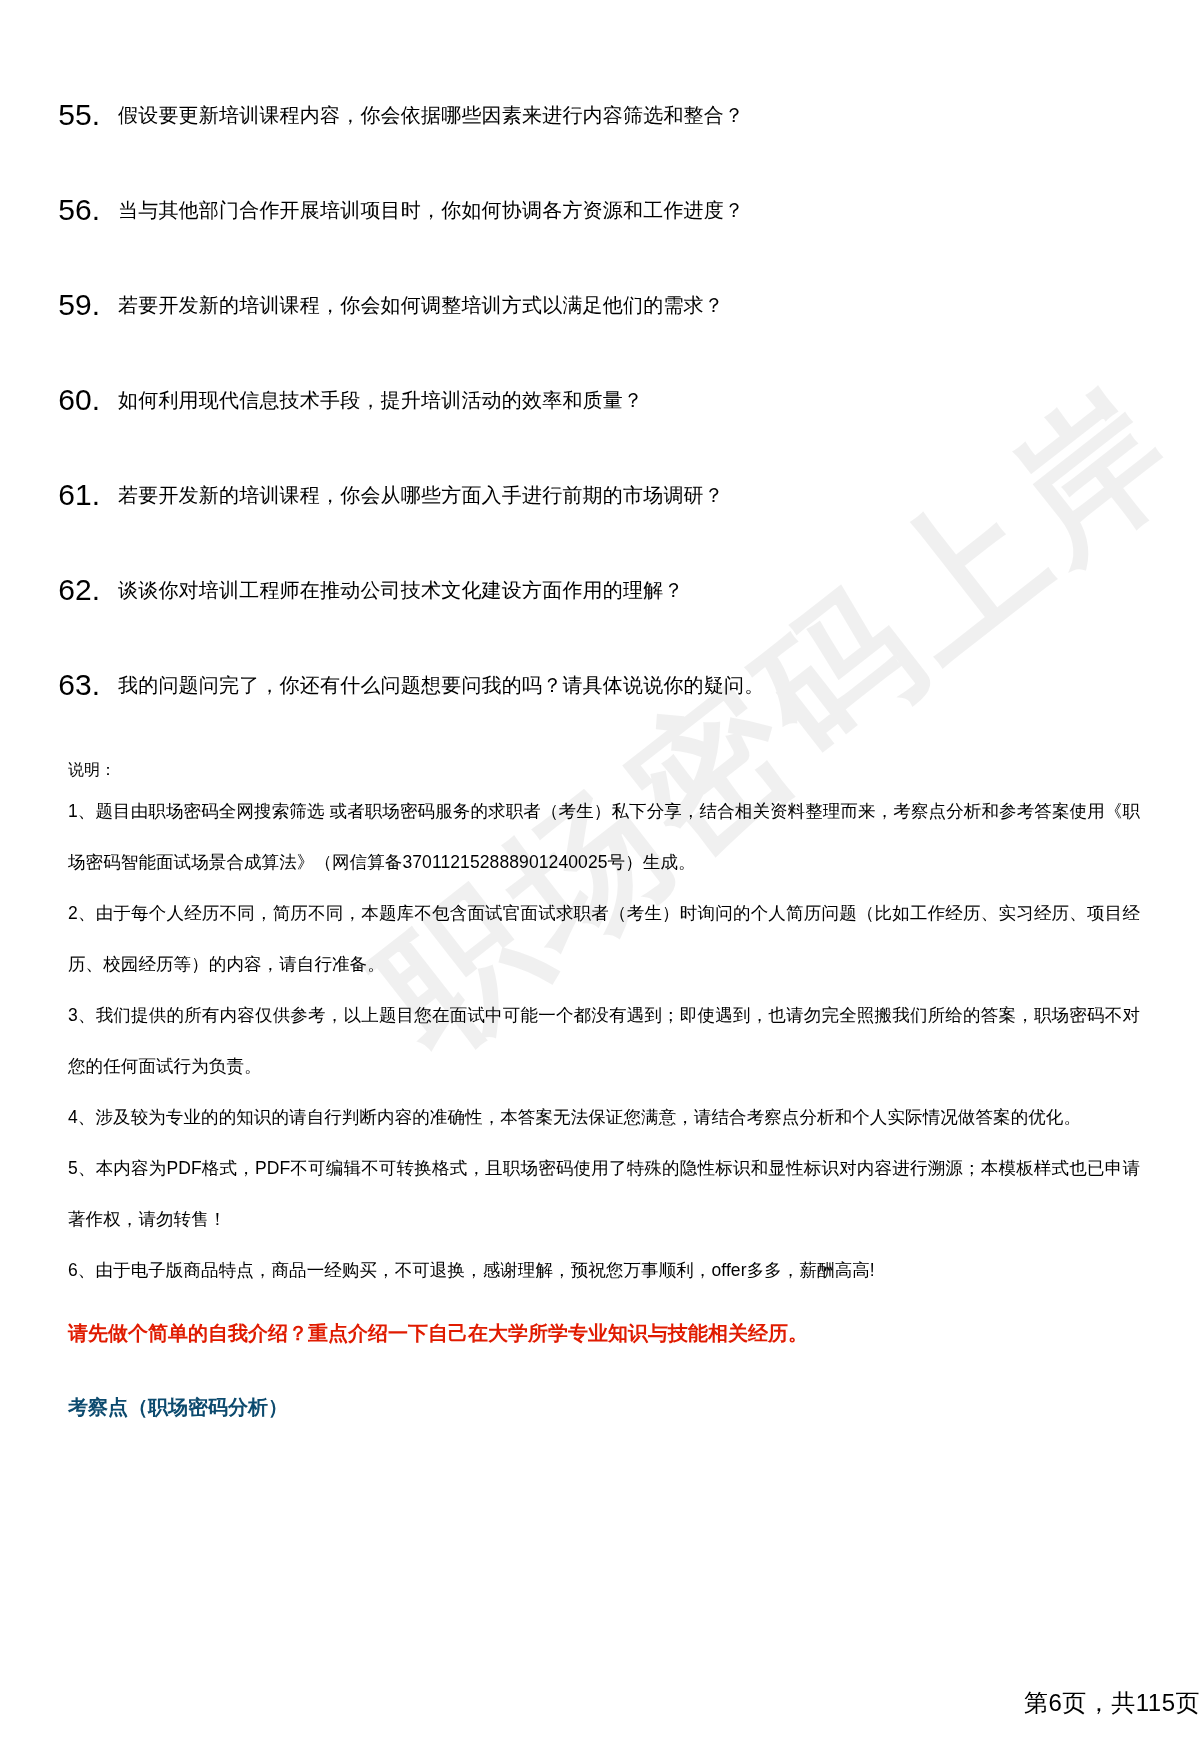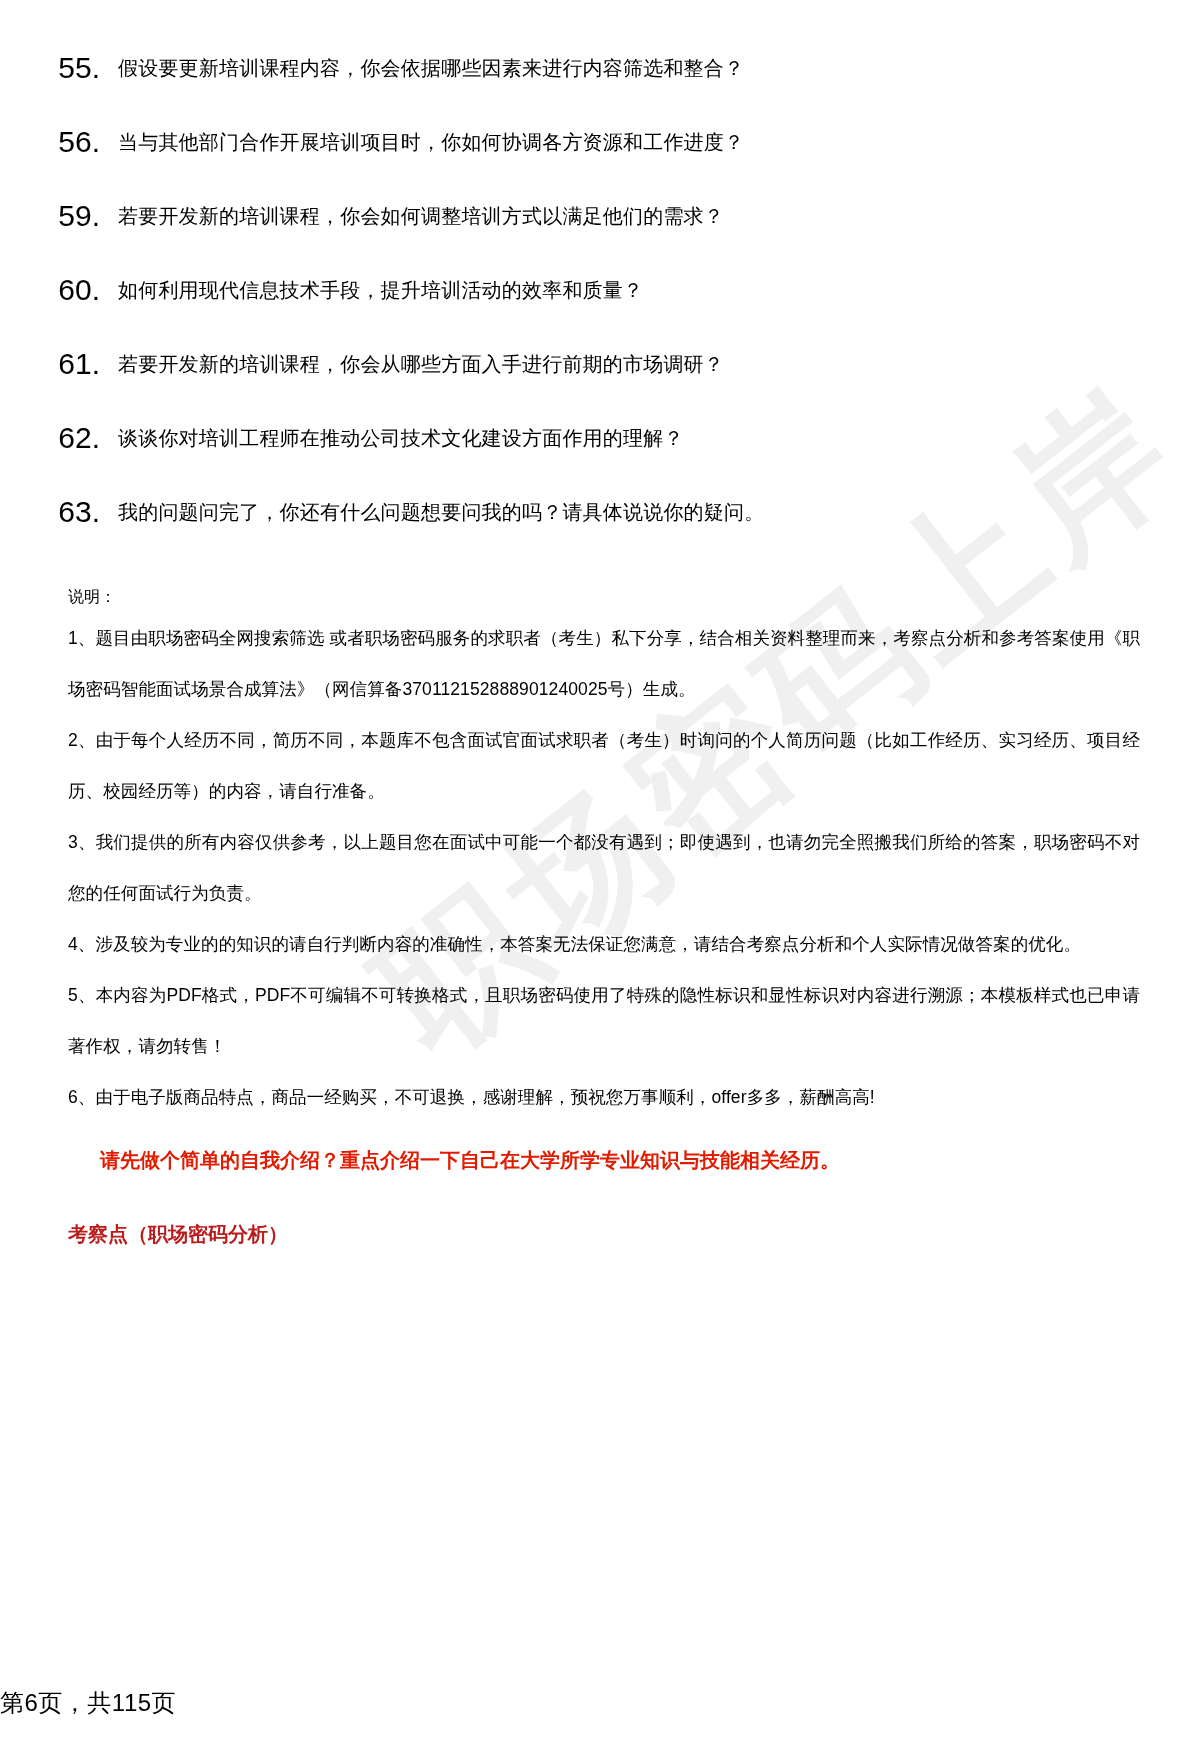--- a/index.html
+++ b/index.html
@@ -48,20 +48,21 @@
   
   #questions {
     position: relative;
     z-index: 2;
     padding: 44px 54px 0 54px;
   }
   .q-item {
     display: flex;
     align-items: center;
     margin-bottom: 26px;
+    margin-top: 47px;
   }
   .q-num {
     flex: 0 0 64px;
     font-size: 30px;
     line-height: 48px;
     text-align: right;
     padding-right: 18px;
     box-sizing: border-box;
     white-space: nowrap;
   }
@@ -97,37 +98,36 @@
     position: relative;
     z-index: 2;
     padding: 18px 60px 0 68px;
   }
   .red-q {
     color: #e01b00;
     font-weight: 700;
     font-size: 20px;
     line-height: 38px;
     word-break: break-all;
-    margin-left: 32px;
   }
   .red-label {
-    color: #b91c1c;
+    color: #0c4a6e;
     font-weight: 700;
     font-size: 20px;
     line-height: 38px;
     margin-top: 36px;
   }
 
   
   #footer {
     position: absolute;
     left: 0;
     bottom: 36px;
     width: 1200px;
-    text-align: left;
+    text-align: right;
     z-index: 2;
   }
   .page-no {
     font-size: 24px;
     letter-spacing: 0.5px;
   }
 </style>
 </head>
 <body>
 

